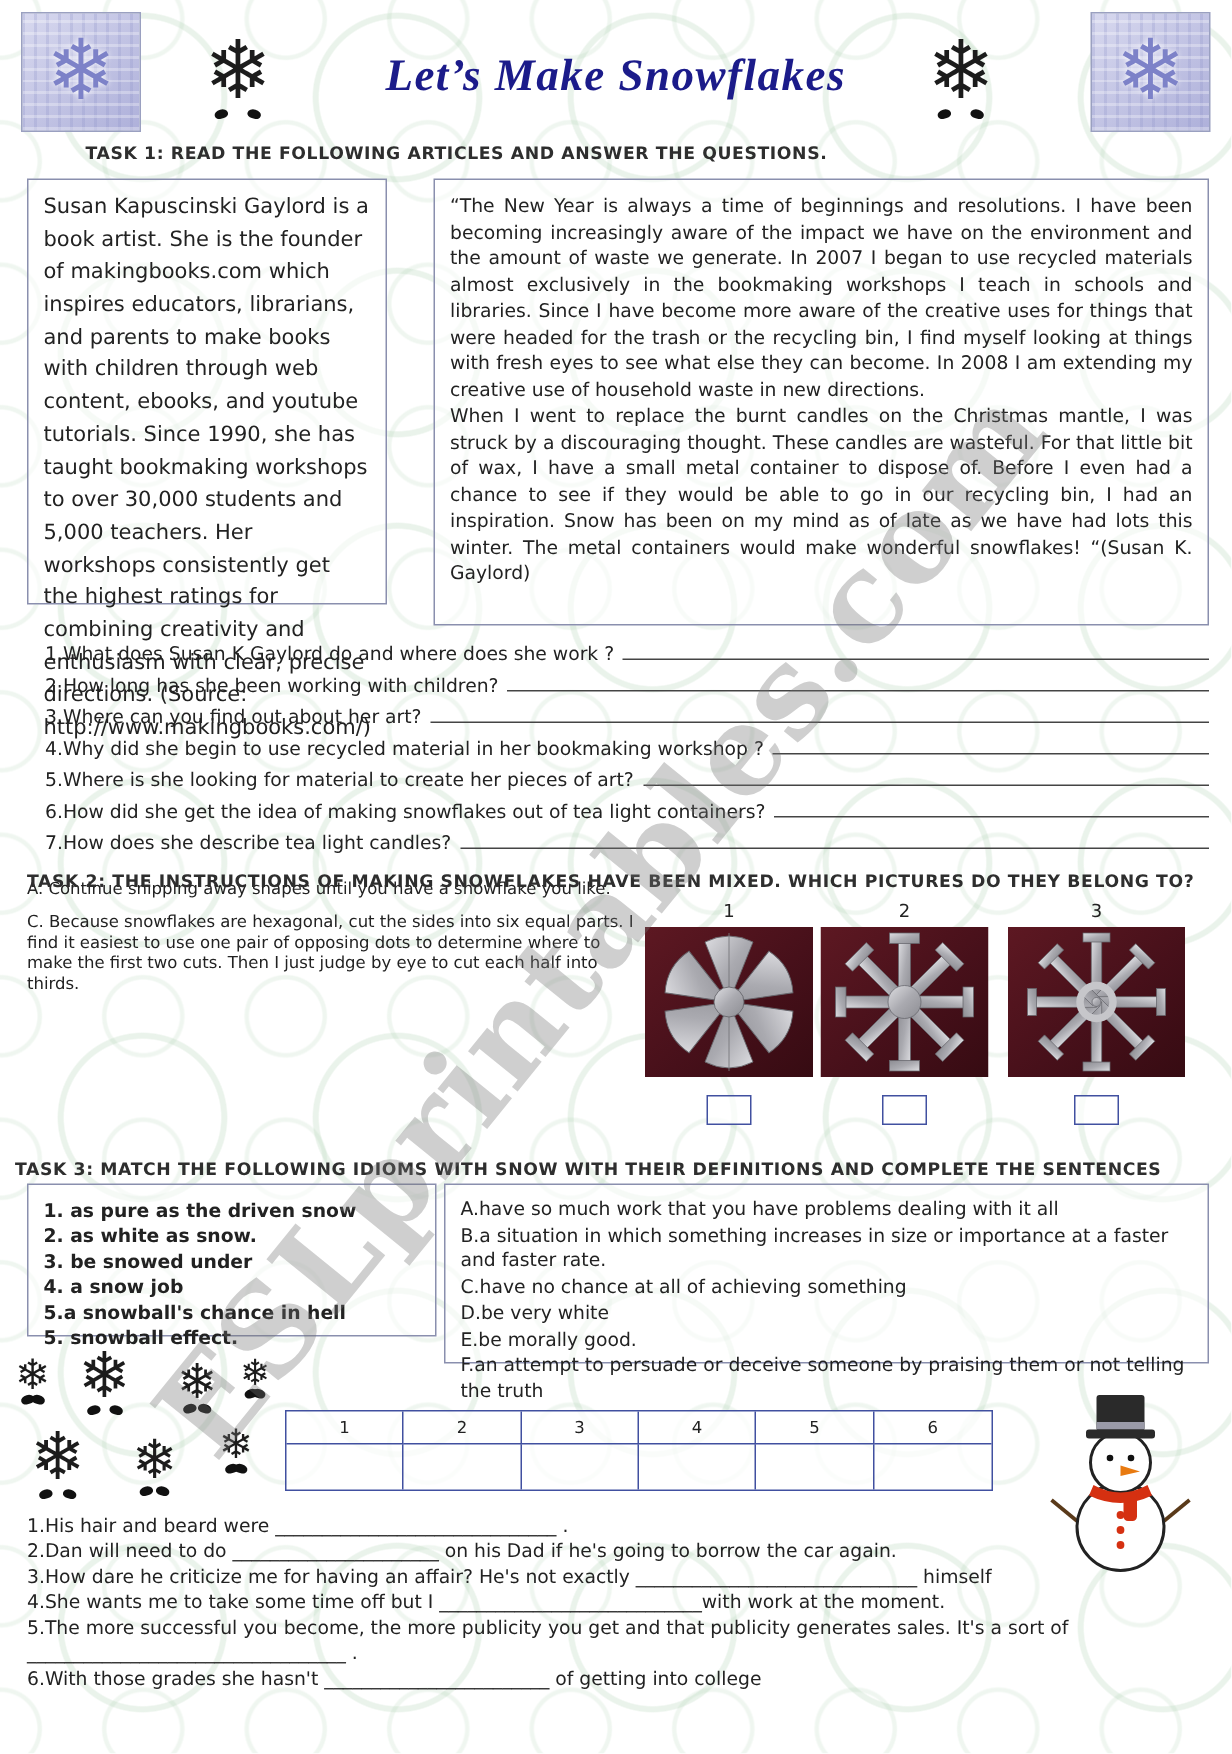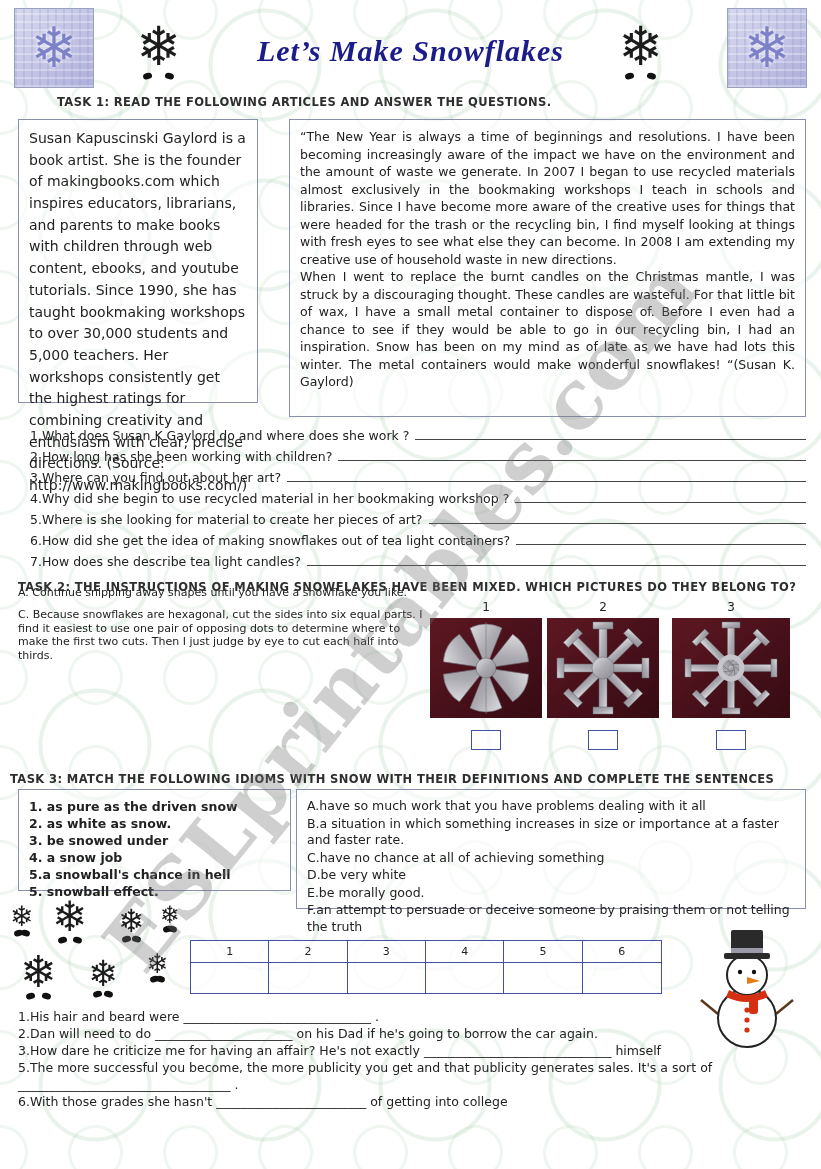--- a/index.html
+++ b/index.html
@@ -360,17 +360,18 @@
       <circle cx="50" cy="82" r="2.6" fill="#d53011"></circle>
       <circle cx="50" cy="92" r="2.6" fill="#d53011"></circle>
       <circle cx="50" cy="102" r="2.6" fill="#d53011"></circle>
     </svg>
   </div>
 
   <div class="sentences">
     <div class="sentence">1.His hair and beard were ______________________________ .</div>
     <div class="sentence">2.Dan will need to do ______________________ on his Dad if he's going to borrow the car again.</div>
     <div class="sentence">3.How dare he criticize me for having an affair? He's not exactly ______________________________ himself</div>
+    <div class="sentence">4.She wants me to take some time off but I ____________________________with work at the moment.</div>
     <div class="sentence">5.The more successful you become, the more publicity you get and that publicity generates sales. It's a sort of __________________________________ .</div>
     <div class="sentence">6.With those grades she hasn't ________________________ of getting into college</div>
   </div>
 
 </div>
 
 </body></html>

